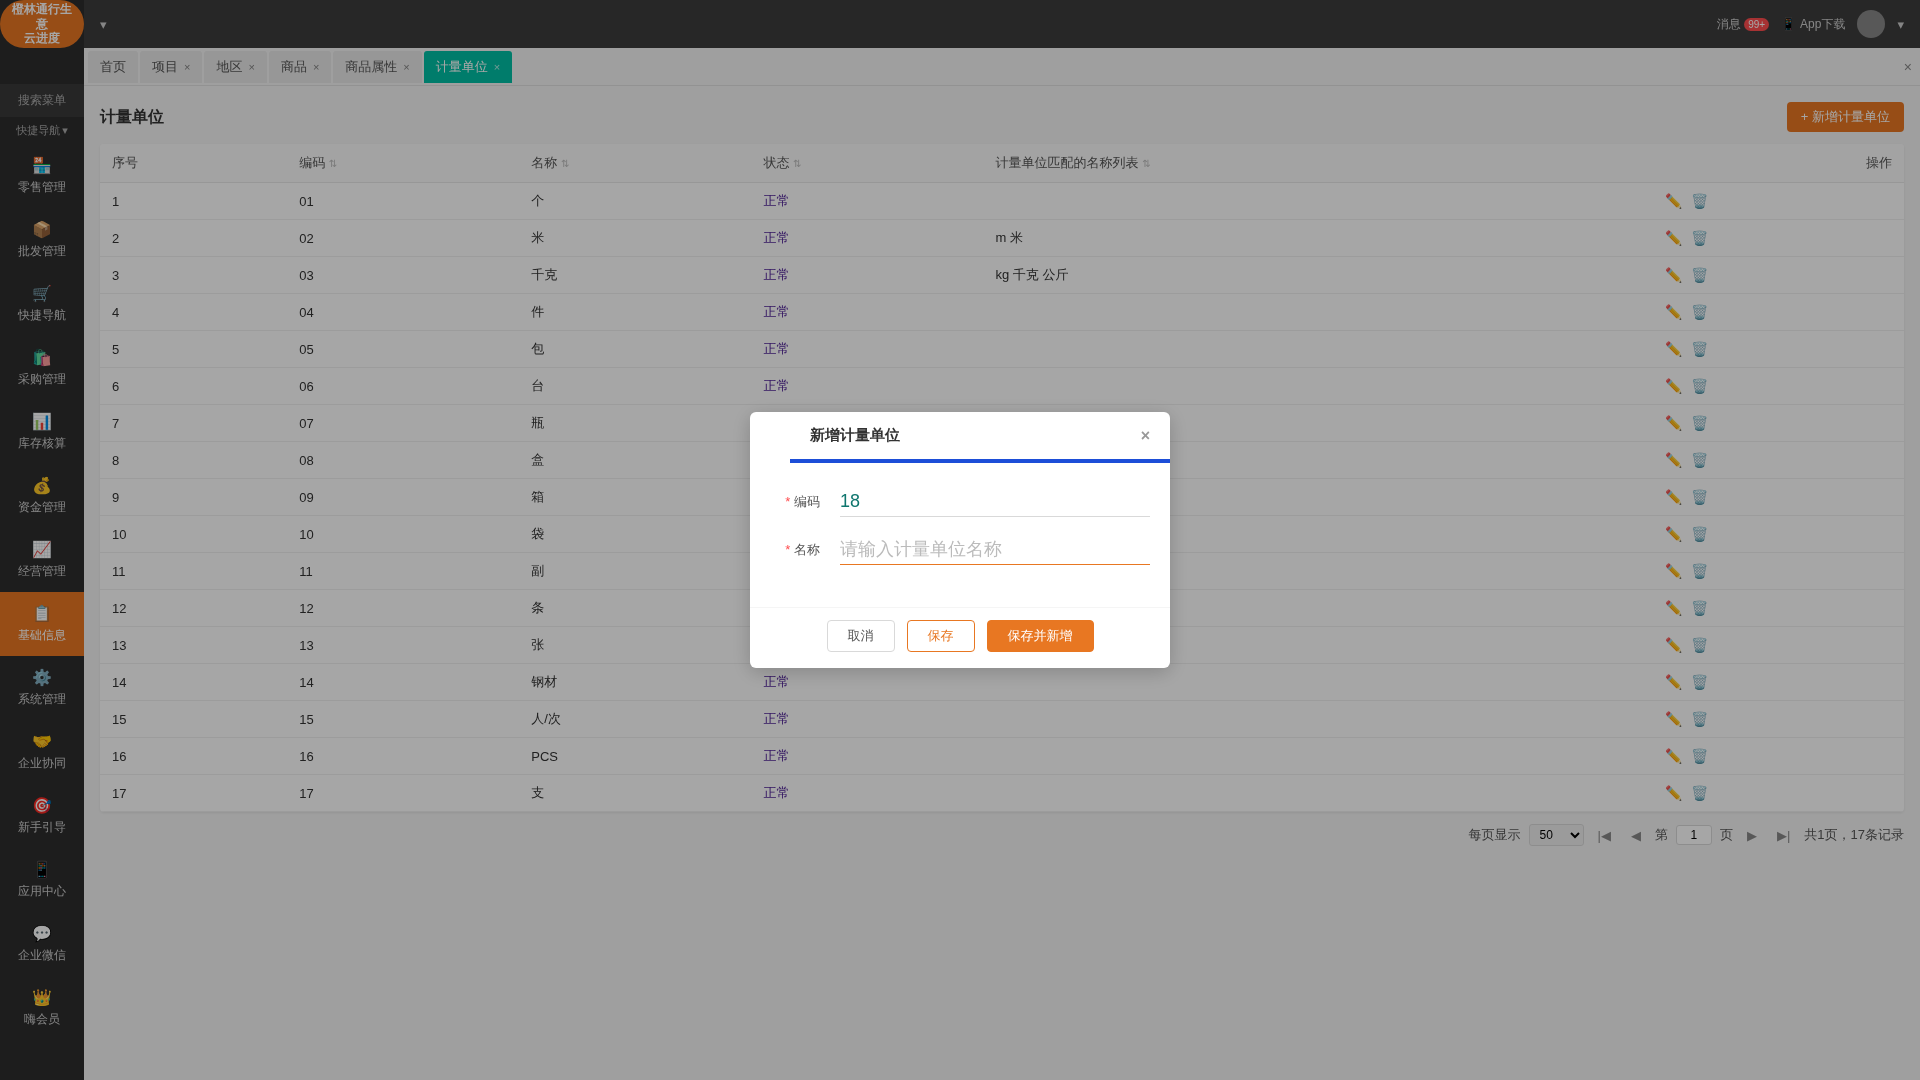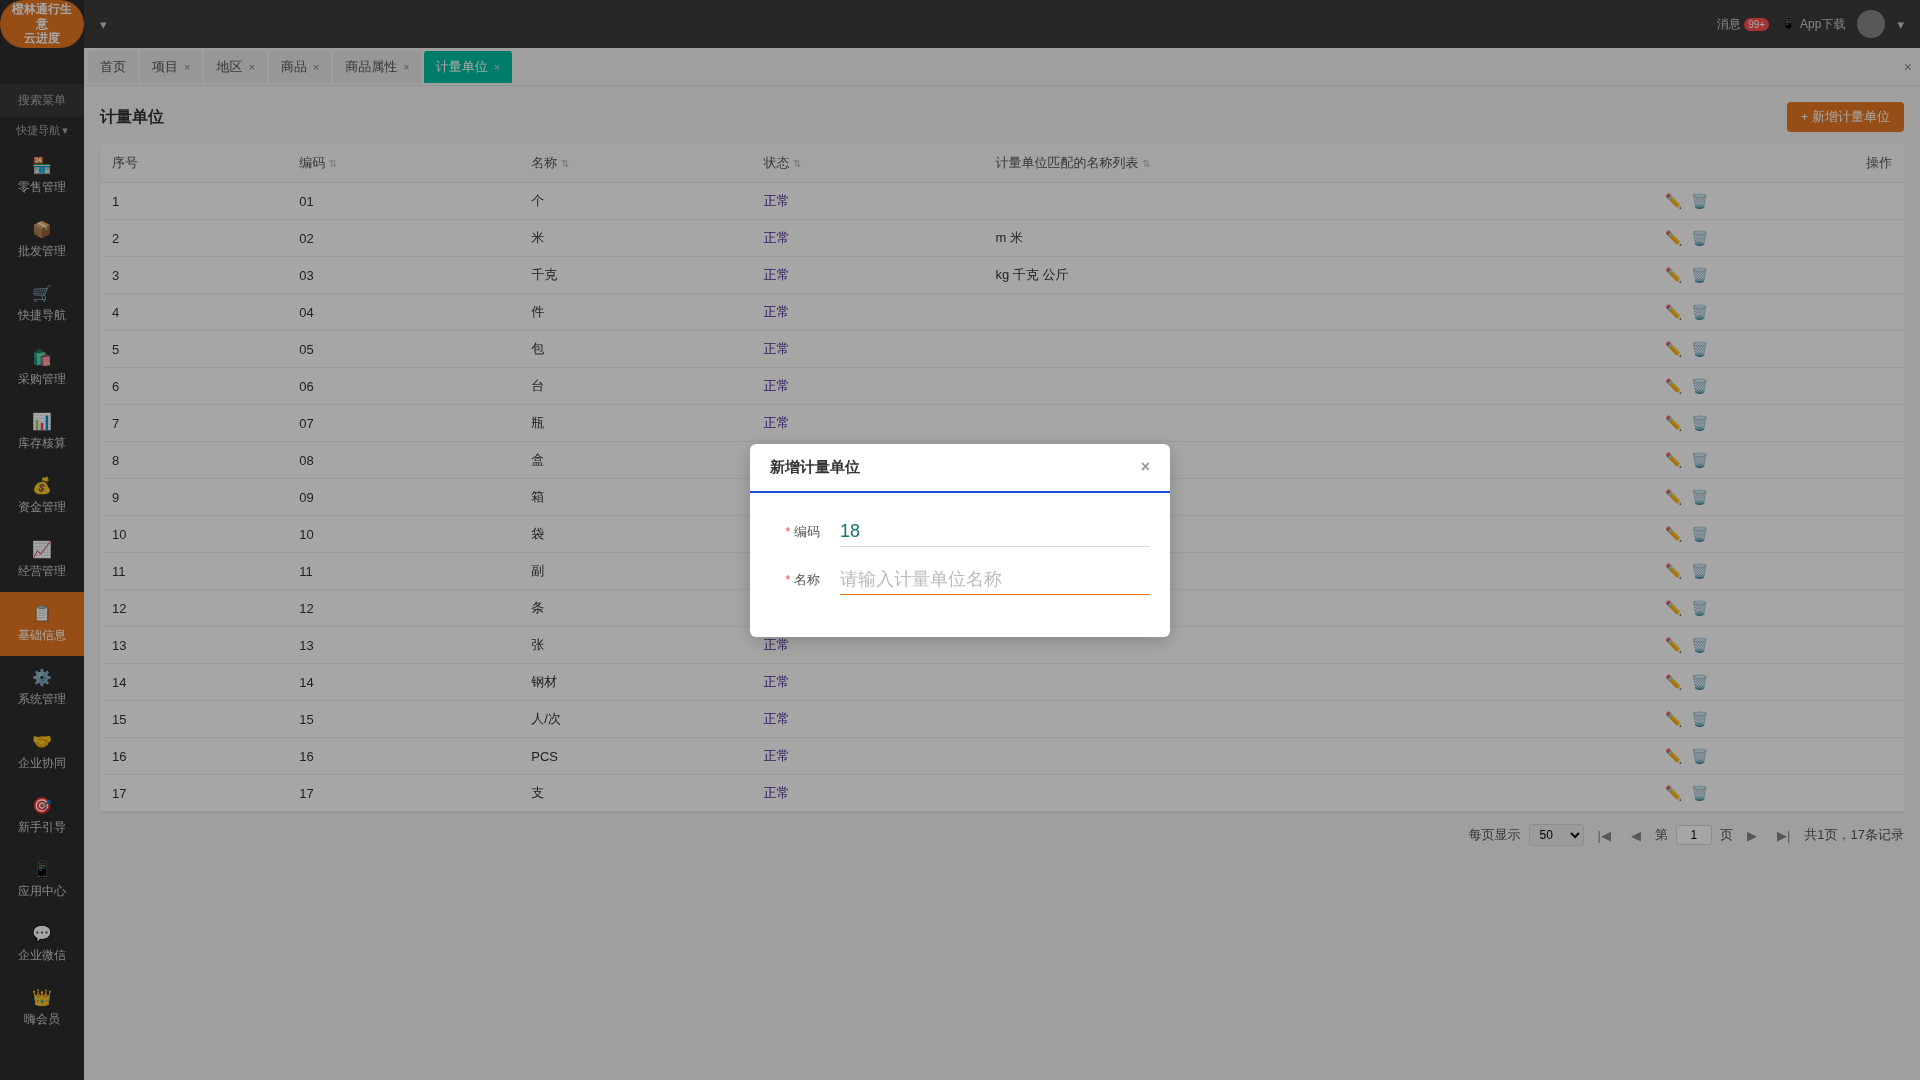--- a/index.html
+++ b/index.html
@@ -221,27 +221,28 @@
     
     .modal {
       background: white;
       border-radius: 6px;
       width: 420px;
       box-shadow: 0 4px 20px rgba(0,0,0,0.2);
       overflow: hidden;
     }
     .modal-header {
       padding: 14px 20px;
-      border-bottom: 2px solid #1d4ed8;
+      border-bottom: 4px solid #1d4ed8;
       display: flex;
       align-items: center;
       justify-content: space-between;
       font-size: 15px;
       font-weight: 600;
       color: #333;
+      margin-left: 40px;
     }
     .modal-close { cursor: pointer; color: #999; font-size: 16px; }
     .modal-body { padding: 24px 20px; }
     .form-row {
       display: flex;
       align-items: center;
       margin-bottom: 18px;
       gap: 8px;
     }
     .form-label {
@@ -707,14 +708,19 @@
     <div class="modal-body">
       <div class="form-row">
         <span class="form-label form-label-required">编码</span>
         <input class="form-input" value="18" style="">
       </div>
       <div class="form-row">
         <span class="form-label form-label-required">名称</span>
         <input class="form-input focused" placeholder="请输入计量单位名称" style="">
       </div>
     </div>
+    <div class="modal-footer">
+      <button class="btn-cancel">取消</button>
+      <button class="btn-save">保存</button>
+      <button class="btn-save-new">保存并新增</button>
+    </div>
   </div>
 </div>
 
 </body></html>

